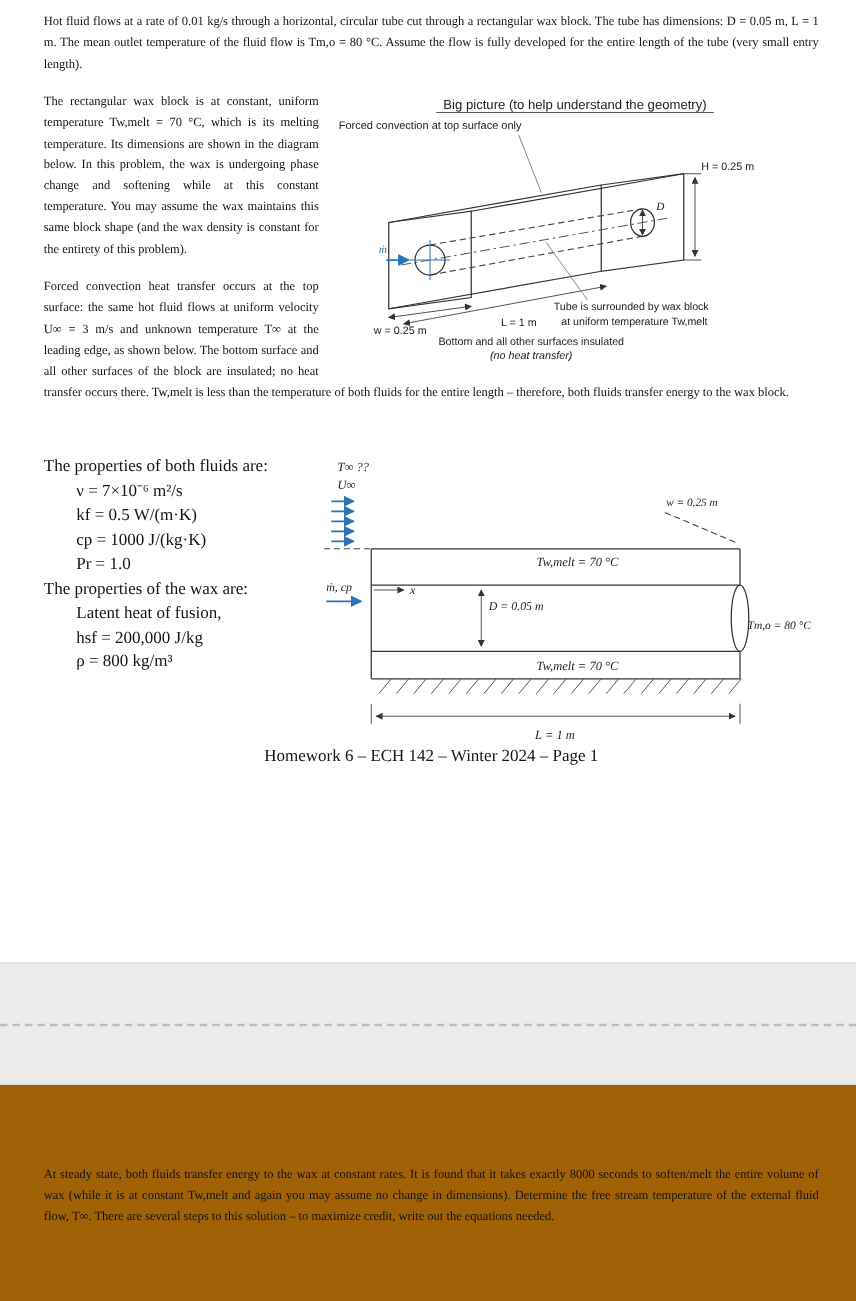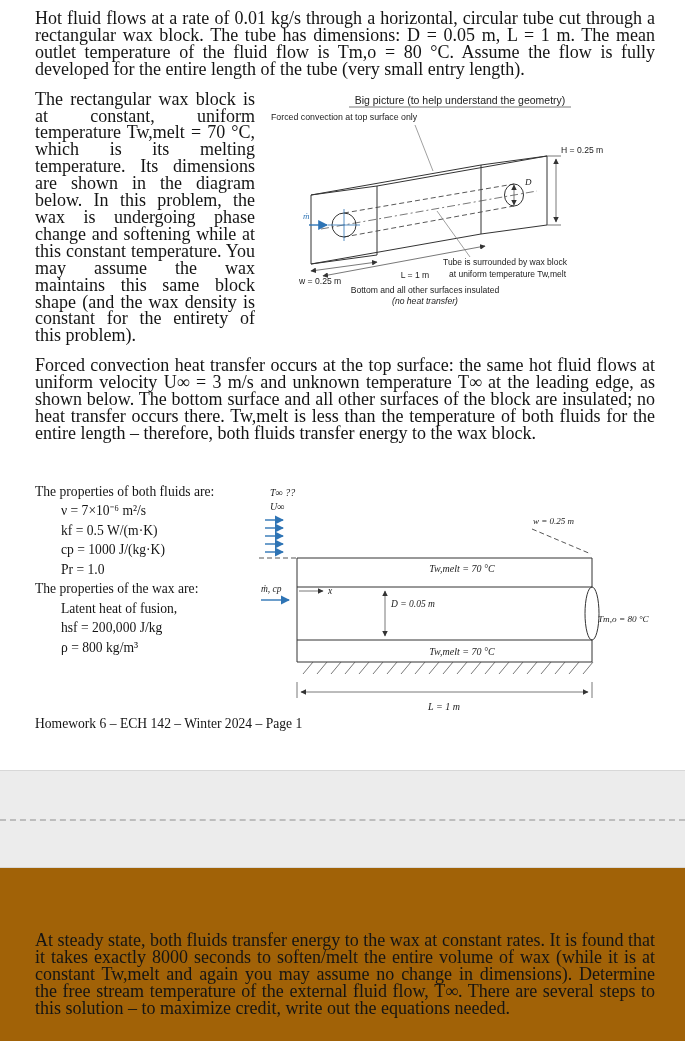--- a/index.html
+++ b/index.html
@@ -10,34 +10,34 @@
   }
   .page1 {
     height:770px; overflow:hidden; box-sizing:border-box;
     padding:10px 30px 0 35px; background:#fff;
   }
   .page2 {
     box-sizing:border-box; padding:64px 30px 0 35px; background:#a16207;
     height:173px; overflow:hidden;
   }
   p.body-text {
-    margin:0 0 13px 0; font-size:18px; line-height:16.9px;
+    margin:0 0 13px 0; font-size:10px; line-height:16.9px;
     text-align:justify;
   }
   .fig { float:right; background:#fff; }
   #fig1 { width:390px; height:215px; margin:2px 0 4px 10px; }
   #fig2 { width:398px; height:230px; margin:2px 0 2px 6px; }
   .section2 { margin-top:40px; }
   .props p {
     margin:0; font-size:13.6px; line-height:19.5px;
     text-align:left; white-space:nowrap;
   }
   .props p.item { margin-left:26px; }
   .footer {
-    clear:both; text-align:left; margin-top:42px; font-size:13.6px;
+    clear:both; text-align:center; margin-top:42px; font-size:13.6px;
   }
   .gap {
     height:98px; background:var(--page-gap-gray);
     border-top:1px solid #d8d8d8; border-bottom:1px solid #d8d8d8;
     position:relative; box-sizing:border-box;
   }
   .gap-divider {
     position:absolute; top:48px; left:0; right:0;
     border-top:2px dashed #bdbdbd;
   }

